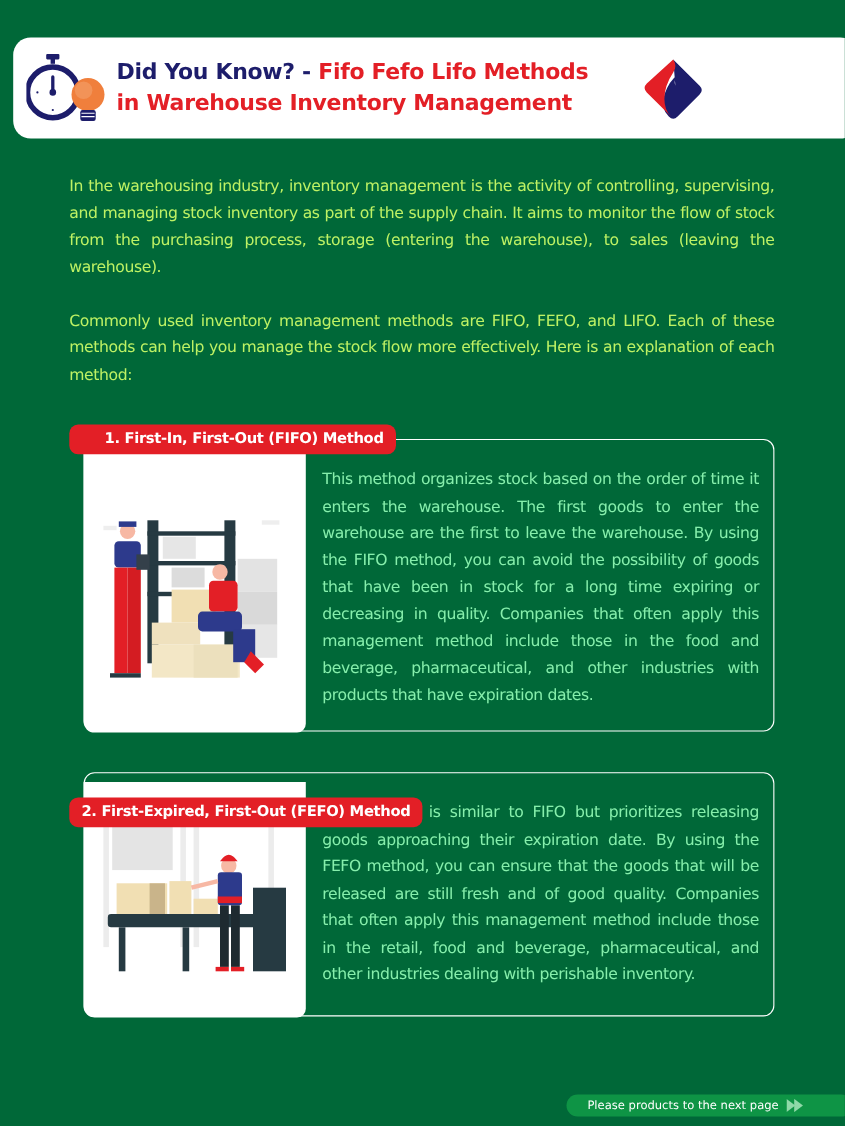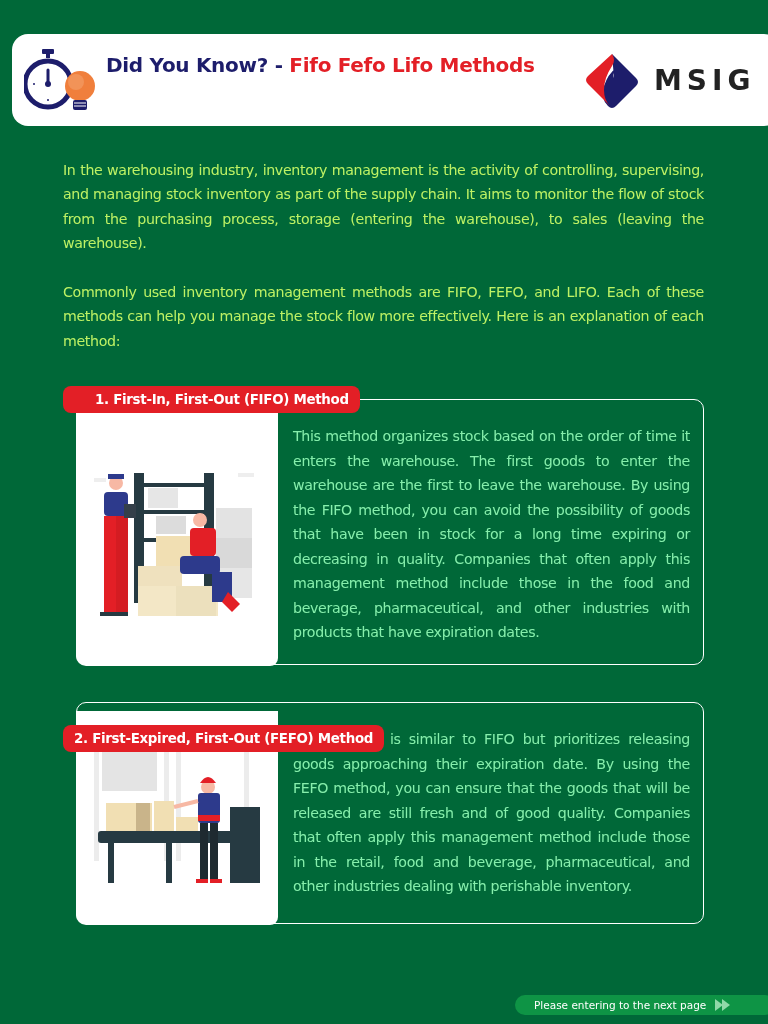--- a/index.html
+++ b/index.html
@@ -96,27 +96,27 @@
     <circle cx="10" cy="38" r="1" fill="#1d1d6b"></circle>
     <circle cx="24" cy="54" r="1" fill="#1d1d6b"></circle>
     <circle cx="56" cy="40" r="15" fill="#f07f3c"></circle>
     <circle cx="52" cy="36" r="8" fill="#f4a06a" opacity="0.6"></circle>
     <rect x="49" y="54" width="14" height="10" rx="2" fill="#1d1d6b"></rect>
     <line x1="50" y1="57" x2="62" y2="57" stroke="#fff" stroke-width="1"></line>
     <line x1="50" y1="60" x2="62" y2="60" stroke="#fff" stroke-width="1"></line>
   </svg>
   <div class="title">
     <span class="navy">Did You Know? - </span><span class="red">Fifo Fefo Lifo Methods</span><br>
+    <span class="red">in Warehouse Inventory Management</span>
   </div>
   <div class="logo">
     <svg width="60" height="60" viewBox="0 0 60 60">
       <path d="M30 4 L54 28 Q58 32 54 36 L34 56 Q30 60 26 56 Q18 48 22 36 Q26 24 34 18 Q30 24 32 28 Z" fill="#1d1d6b"></path>
       <path d="M30 4 Q34 10 30 16 Q22 28 22 40 Q22 50 28 56 L6 34 Q2 30 6 26 Z" fill="#e31f26"></path>
     </svg>
-    <span class="logo-text">MSIG</span>
   </div>
 </div>
 
 <div class="para p1">In the warehousing industry, inventory management is the activity of controlling, supervising, and managing stock inventory as part of the supply chain. It aims to monitor the flow of stock from the purchasing process, storage (entering the warehouse), to sales (leaving the warehouse).</div>
 <div class="para p2">Commonly used inventory management methods are FIFO, FEFO, and LIFO. Each of these methods can help you manage the stock flow more effectively. Here is an explanation of each method:</div>
 
 <div class="card card1">
   <div class="card-img">
     <svg width="202" height="256" viewBox="0 0 202 256">
 
@@ -190,18 +190,18 @@
       <rect x="120" y="168" width="12" height="4" fill="#e31f26"></rect>
       <rect x="134" y="168" width="12" height="4" fill="#e31f26"></rect>
       <line x1="122" y1="90" x2="98" y2="96" stroke="#f7b8a4" stroke-width="4"></line>
     </svg>
   </div>
   <div class="card-text">This method is similar to FIFO but prioritizes releasing goods approaching their expiration date. By using the FEFO method, you can ensure that the goods that will be released are still fresh and of good quality. Companies that often apply this management method include those in the retail, food and beverage, pharmaceutical, and other industries dealing with perishable inventory.</div>
 </div>
 <div class="badge badge2">2. First-Expired, First-Out (FEFO) Method</div>
 
 <div class="continue">
-  <span>Please entering to the next page</span>
+  <span>Please products to the next page</span>
   <svg class="continue-arrow" viewBox="0 0 16 12">
     <polygon points="0,0 8,6 0,12" fill="#8fd9a8"></polygon>
     <polygon points="7,0 15,6 7,12" fill="#8fd9a8"></polygon>
   </svg>
 </div>
 
 </body></html>

